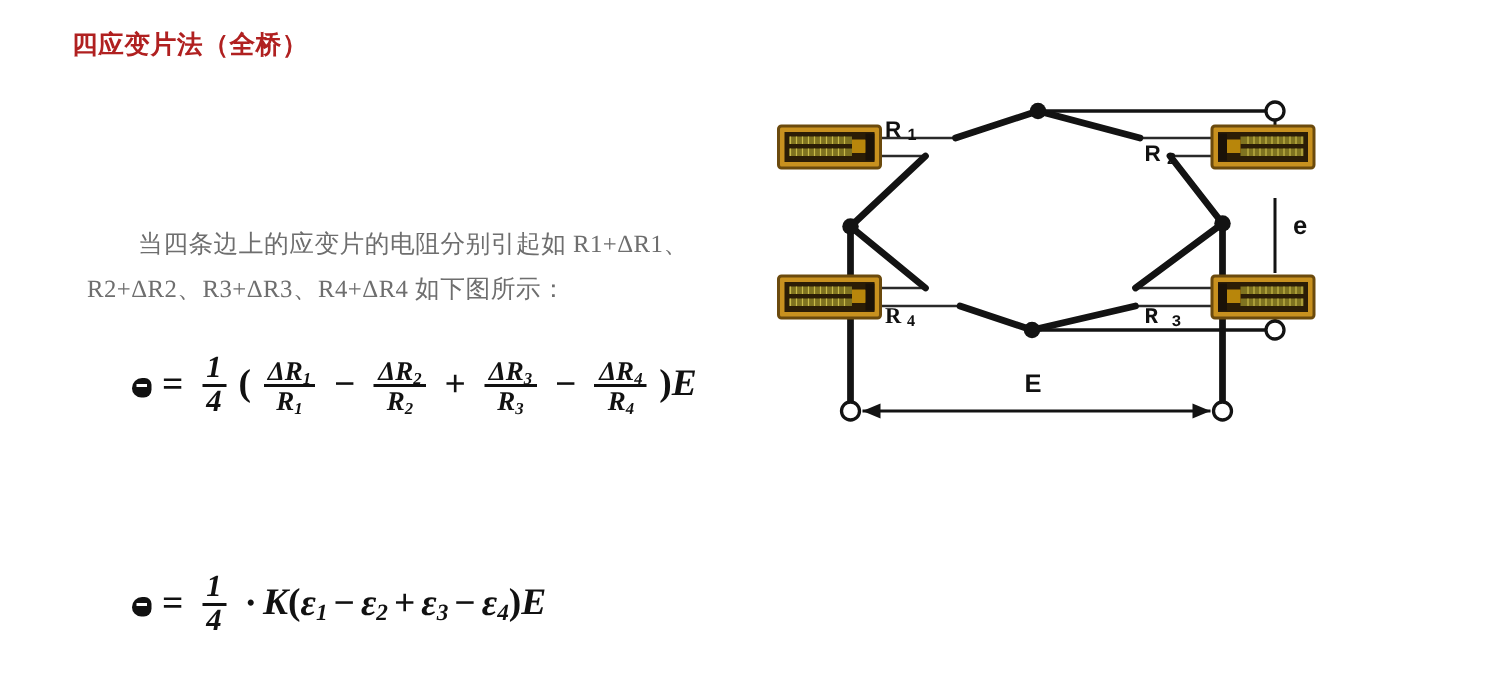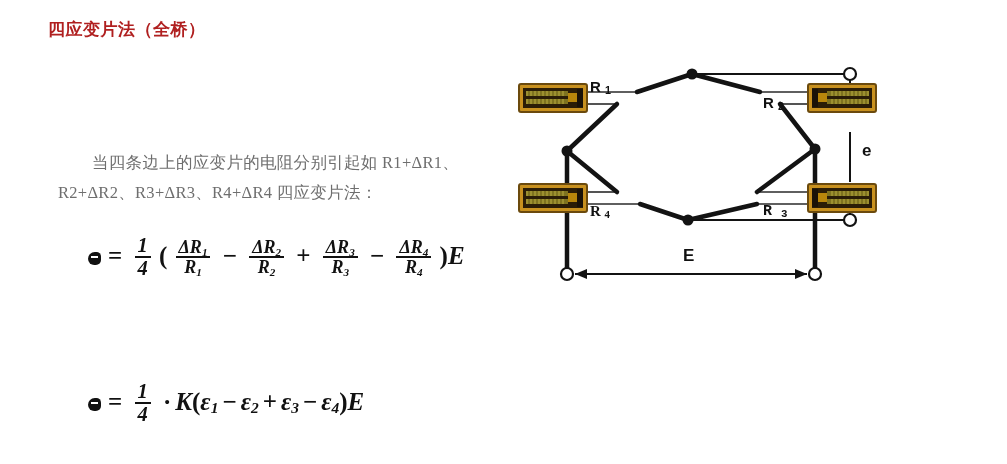--- a/index.html
+++ b/index.html
@@ -109,21 +109,21 @@
 </head>
 <body>
 
 <div id="page">
 
   <div class="title">四应变片法（全桥）</div>
 
 
   <div class="para" id="p2">
     <div class="ind">当四条边上的应变片的电阻分别引起如 R1+ΔR1、</div>
-    <div>R2+ΔR2、R3+ΔR3、R4+ΔR4 四应变片法：</div>
+    <div>R2+ΔR2、R3+ΔR3、R4+ΔR4 如下图所示：</div>
   </div>
 
   <div class="formula" id="f1">
     <span class="eglyph"></span><span class="op">=</span>
     <span class="frac small">
       <span class="num">1</span>
       <span class="den">4</span>
     </span>
     <span class="paren">(</span>
     <span class="frac">

